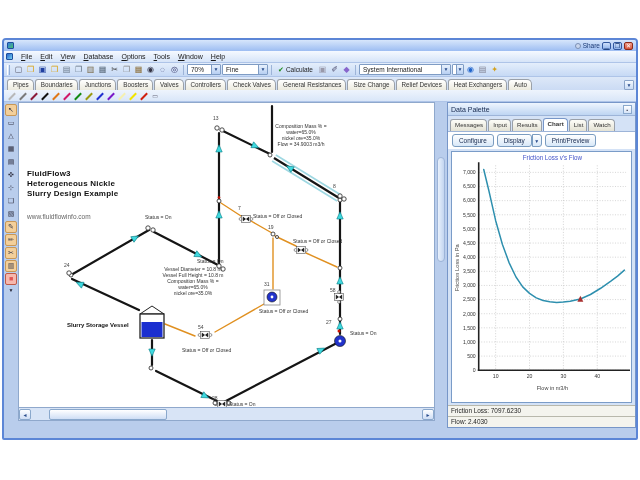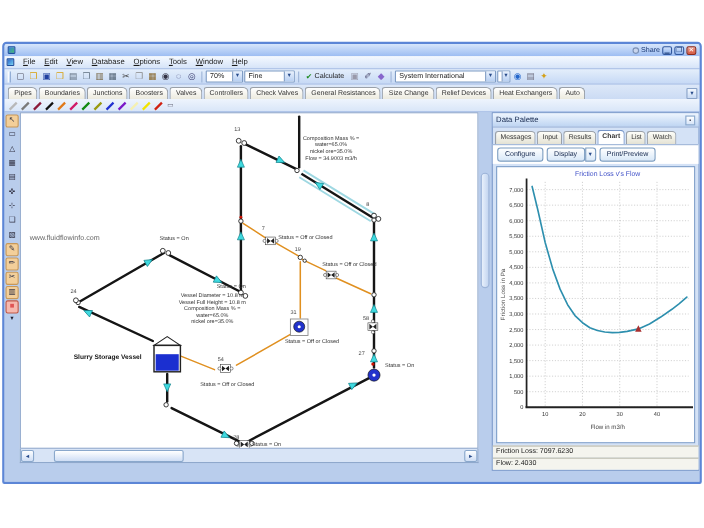--- a/index.html
+++ b/index.html
@@ -377,20 +377,21 @@
               <circle cx="50" cy="170" r="2.2"></circle>
                 <circle cx="200" cy="163" r="2.2"></circle>
                 <circle cx="204" cy="166" r="2.2"></circle>
             </g>
             <g fill="#cc1100">
               <circle cx="200" cy="94.5" r="1.3"></circle>
                 <circle cx="320" cy="228" r="1.5"></circle>
             </g>
           </svg>
 
+          <div class="cv-text cv-title" style="left:8px;top:66px;">FluidFlow3<br>Heterogeneous Nickle<br>Slurry Design Example</div>
           <div class="cv-text cv-site" style="left:8px;top:110px;">www.fluidflowinfo.com</div>
           <div class="cv-text anno" style="left:232px;top:20px;width:100px;">Composition Mass % =<br>water=65.0%<br>nickel ore=35.0%<br>Flow = 34.9003 m3/h</div>
           <div class="cv-text anno" style="left:118px;top:163px;width:112px;">Vessel Diameter = 10.8 m<br>Vessel Full Height = 10.8 m<br>Composition Mass % =<br>water=65.0%<br>nickel ore=35.0%</div>
           <div class="cv-text vessel-label" style="left:48px;top:219px;">Slurry Storage Vessel</div>
 
           <span class="cv-text nstat" style="left:126px;top:111px;">Status = On</span>
           <span class="cv-text nstat" style="left:234px;top:110px;">Status = Off or Closed</span>
           <span class="cv-text nstat" style="left:274px;top:135px;">Status = Off or Closed</span>
           <span class="cv-text nstat" style="left:178px;top:155px;">Status = On</span>
           <span class="cv-text nstat" style="left:240px;top:205px;">Status = Off or Closed</span>

